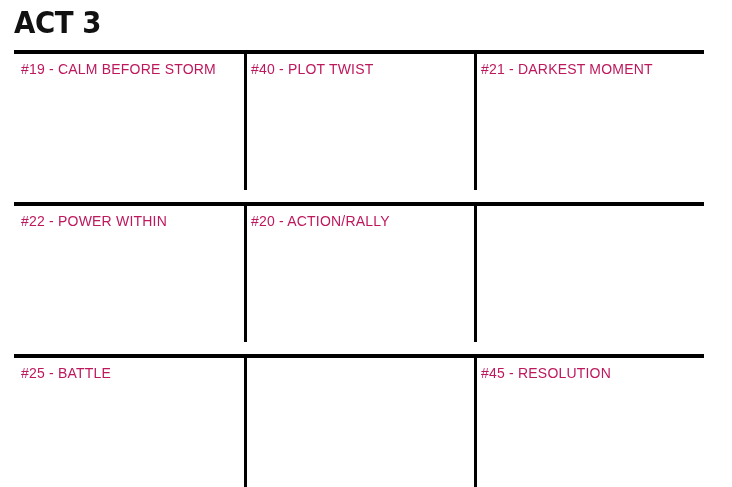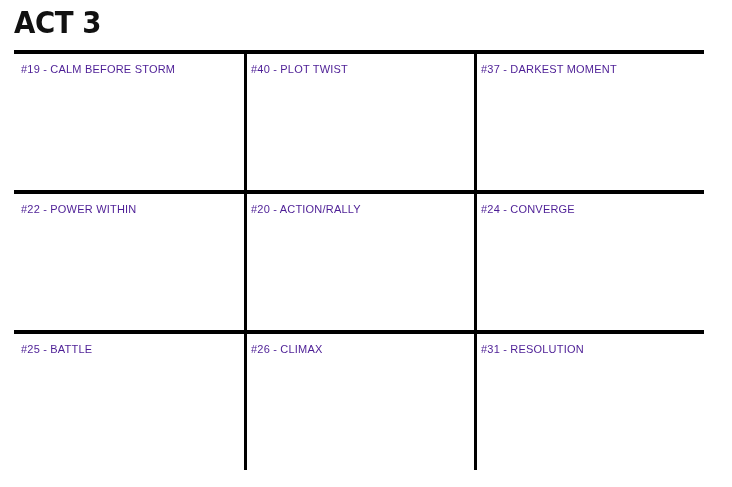--- a/index.html
+++ b/index.html
@@ -39,47 +39,47 @@
     top: 50px;
     width: 690px;
     height: 430px;
   }
   .row {
     position: relative;
     height: 140px;
     display: flex;
   }
   .row + .row {
-    margin-top: 0px;
+    margin-top: 12px;
   }
   .cell {
     position: relative;
     width: 230px;
     box-sizing: border-box;
     border-top: 4px solid #000000;
   }
   .cell .divider-left {
     position: absolute;
     left: 0;
     top: 0;
     bottom: 0;
     width: 3px;
     background: #000000;
   }
   .cell:first-child .divider-left {
     display: none;
   }
   .cell-label {
     font-family: "Liberation Sans", sans-serif;
-    font-size: 11px;
+    font-size: 14px;
     letter-spacing: 0.2px;
     line-height: 16px;
     padding: 7px 0 0 7px;
     white-space: nowrap;
-    color: #4c1d95;
+    color: #be185d;
   }
   .cell-body {
     height: 100px;
   }
 </style>
 </head>
 <body>
 
 <div class="page">
 
@@ -93,55 +93,53 @@
         <div class="cell-label">#19 - CALM BEFORE STORM</div>
         <div class="cell-body"></div>
       </div>
       <div class="cell">
         <div class="divider-left"></div>
         <div class="cell-label">#40 - PLOT TWIST</div>
         <div class="cell-body"></div>
       </div>
       <div class="cell">
         <div class="divider-left"></div>
-        <div class="cell-label">#37 - DARKEST MOMENT</div>
+        <div class="cell-label">#21 - DARKEST MOMENT</div>
         <div class="cell-body"></div>
       </div>
     </div>
 
     <div class="row">
       <div class="cell">
 
         <div class="cell-label">#22 - POWER WITHIN</div>
         <div class="cell-body"></div>
       </div>
       <div class="cell">
         <div class="divider-left"></div>
         <div class="cell-label">#20 - ACTION/RALLY</div>
         <div class="cell-body"></div>
       </div>
       <div class="cell">
         <div class="divider-left"></div>
-        <div class="cell-label">#24 - CONVERGE</div>
         <div class="cell-body"></div>
       </div>
     </div>
 
     <div class="row">
       <div class="cell">
 
         <div class="cell-label">#25 - BATTLE</div>
         <div class="cell-body"></div>
       </div>
       <div class="cell">
         <div class="divider-left"></div>
-        <div class="cell-label">#26 - CLIMAX</div>
         <div class="cell-body"></div>
       </div>
       <div class="cell">
         <div class="divider-left"></div>
-        <div class="cell-label">#31 - RESOLUTION</div>
+        <div class="cell-label">#45 - RESOLUTION</div>
         <div class="cell-body"></div>
       </div>
     </div>
 
   </div>
 </div>
 
 </body></html>

